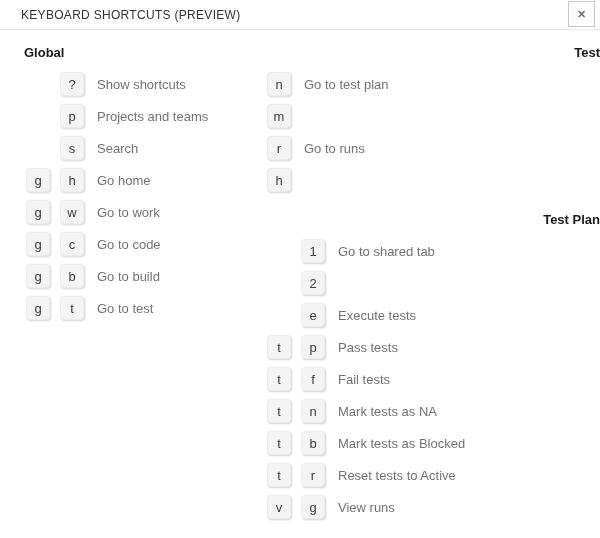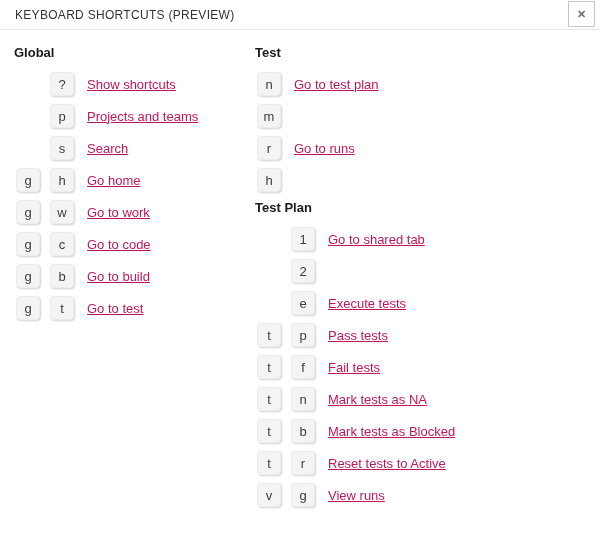--- a/index.html
+++ b/index.html
@@ -14,21 +14,21 @@
     width: 600px;
     height: 538px;
     background: #ffffff;
     position: relative;
   }
   .titlebar {
     height: 30px;
     border-bottom: 1px solid #e5e5e5;
     display: flex;
     align-items: center;
-    padding: 0 5px 0 15px;
+    padding: 0 5px 0 21px;
     background: #ffffff;
   }
   .title {
     flex: 1;
     font-size: 12px;
     color: #333333;
     letter-spacing: 0.3px;
     white-space: nowrap;
   }
   .close-btn {
@@ -42,25 +42,25 @@
     font-weight: bold;
     line-height: 1;
     display: flex;
     align-items: center;
     justify-content: center;
     cursor: pointer;
     margin-bottom: 1px;
   }
   .body {
     display: flex;
-    padding: 15px 0 0 14px;
+    padding: 15px 0 0 24px;
   }
   .col-left { width: 241px; flex: none; }
-  .col-right { flex: 1; min-width: 0; }
-  .shortcut-section + .shortcut-section { margin-top: 4px; }
+  .col-right { flex: 1; min-width: 0; text-align: right; }
+  .shortcut-section + .shortcut-section { margin-top: 16px; }
   .section-title {
     font-size: 13px;
     font-weight: 700;
     color: #1a1a1a;
     height: 16px;
     line-height: 16px;
   }
   .rows { margin-top: 7px; padding-left: 2px; }
   .shortcut-row {
     display: flex;
@@ -85,23 +85,22 @@
     border-radius: 4px;
     box-shadow: 1px 1px 2px rgba(0,0,0,0.18);
     font-family: "Liberation Sans", "DejaVu Sans", sans-serif;
     font-size: 13px;
     color: #3c3c3c;
     line-height: 1;
   }
   .desc {
     margin-left: 13px;
     font-size: 13px;
-    color: #be185d;
+    color: #737373;
     white-space: nowrap;
-    text-decoration: underline;
   }
 </style>
 </head>
 <body>
 
 <div class="dialog">
   <header class="titlebar">
     <span class="title">KEYBOARD SHORTCUTS (PREVIEW)</span>
     <button class="close-btn">
       <span>✕</span>

